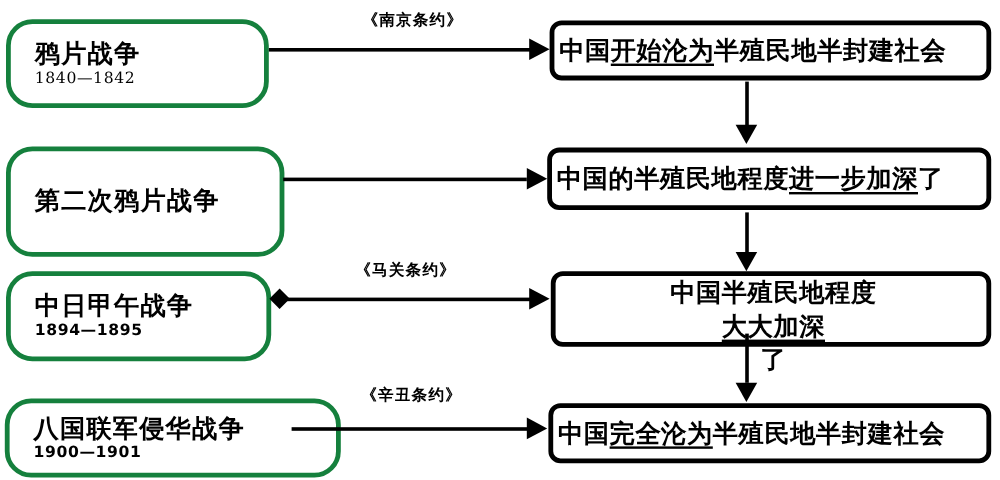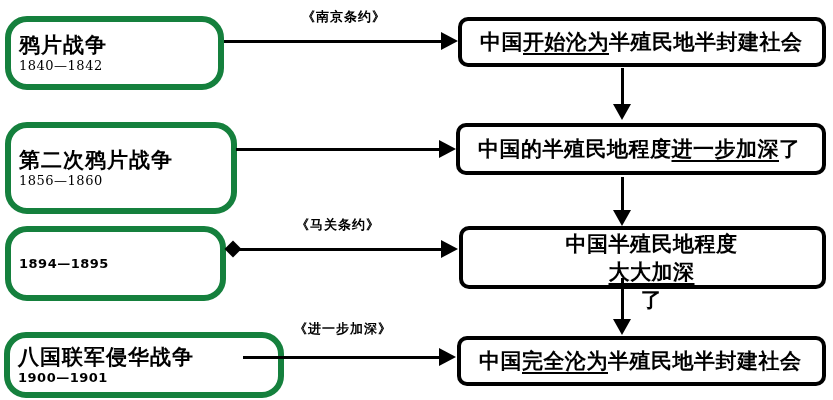--- a/index.html
+++ b/index.html
@@ -9,42 +9,42 @@
     width: 833px;
     height: 400px;
     background: #ffffff;
     font-family: "DejaVu Sans", "Liberation Sans", sans-serif;
     color: #000000;
     overflow: hidden;
   }
   
   .war-box {
     position: absolute;
-    border: 6px solid #15803d;
+    border: 4px solid #15803d;
     border-radius: 22px;
     background: #ffffff;
     display: flex;
     flex-direction: column;
     justify-content: center;
-    padding-left: 8px;
+    padding-left: 20px;
     line-height: 1.2;
   }
   .war-title { font-size: 21px; font-weight: bold; letter-spacing: 1px; }
   .war-years { font-size: 13px; letter-spacing: 0.5px; }
   .years-light { font-weight: normal; font-family: "DejaVu Serif", "Liberation Serif", serif; }
   .years-bold { font-weight: bold; }
   
   .result-box {
     position: absolute;
     border: 4px solid #000000;
     border-radius: 10px;
     background: #ffffff;
     display: flex;
     align-items: center;
-    padding-left: 18px;
+    padding-left: 4px;
     font-size: 21px;
     font-weight: bold;
     white-space: nowrap;
     letter-spacing: 0.5px;
   }
   .u-seg {
     text-decoration: underline;
     text-decoration-thickness: 2px;
     text-underline-offset: 4px;
   }
@@ -96,54 +96,54 @@
     <span>中国</span>
       <span class="u-seg">开始沦为</span>
       <span>半殖民地半封建社会</span>
   </div>
 
   <div class="v-line" style="left:621px; top:68px; height:37px;"></div>
   <div class="v-head" style="left:613px; top:104px;"></div>
 
   <div class="war-box" style="left:5px; top:122px; width:232px; height:92px;">
     <div class="war-title">第二次鸦片战争</div>
-    <div class="war-years years-light">1856—1860</div>
   </div>
   <div class="h-line" style="left:236px; top:148px; width:203px;"></div>
   <div class="h-head" style="left:439px; top:140px;"></div>
   <div class="result-box" style="left:456px; top:123px; width:370px; height:52px;">
     <span>中国的半殖民地程度</span>
       <span class="u-seg">进一步加深</span>
       <span>了</span>
   </div>
 
   <div class="v-line" style="left:621px; top:177px; height:33px;"></div>
   <div class="v-head" style="left:613px; top:210px;"></div>
 
   <div class="war-box" style="left:5px; top:226px; width:221px; height:75px;">
+    <div class="war-title">中日甲午战争</div>
     <div class="war-years years-bold">1894—1895</div>
   </div>
   <div class="treaty-label" style="left:258px; top:216px;">《马关条约》</div>
   <div class="diamond" style="left:227px; top:243px;"></div>
   <div class="h-line" style="left:234px; top:248px; width:208px;"></div>
   <div class="h-head" style="left:441px; top:240px;"></div>
   <div class="result-box" style="left:459px; top:226px; width:367px; height:63px;flex-direction:column;">
     <span>中国半殖民地程度</span>
       <span class="u-seg">大大加深</span>
       <span>了</span>
   </div>
 
   <div class="v-line" style="left:621px; top:278px; height:41px;"></div>
   <div class="v-head" style="left:613px; top:319px;"></div>
 
   <div class="war-box" style="left:4px; top:332px; width:280px; height:66px;">
     <div class="war-title">八国联军侵华战争</div>
     <div class="war-years years-bold">1900—1901</div>
   </div>
-  <div class="treaty-label" style="left:263px; top:320px;">《进一步加深》</div>
+  <div class="treaty-label" style="left:263px; top:320px;">《辛丑条约》</div>
   <div class="h-line" style="left:243px; top:356px; width:197px;"></div>
   <div class="h-head" style="left:439px; top:348px;"></div>
   <div class="result-box" style="left:457px; top:336px; width:369px; height:50px;">
     <span>中国</span>
       <span class="u-seg">完全沦为</span>
       <span>半殖民地半封建社会</span>
   </div>
 
 </div>
 

